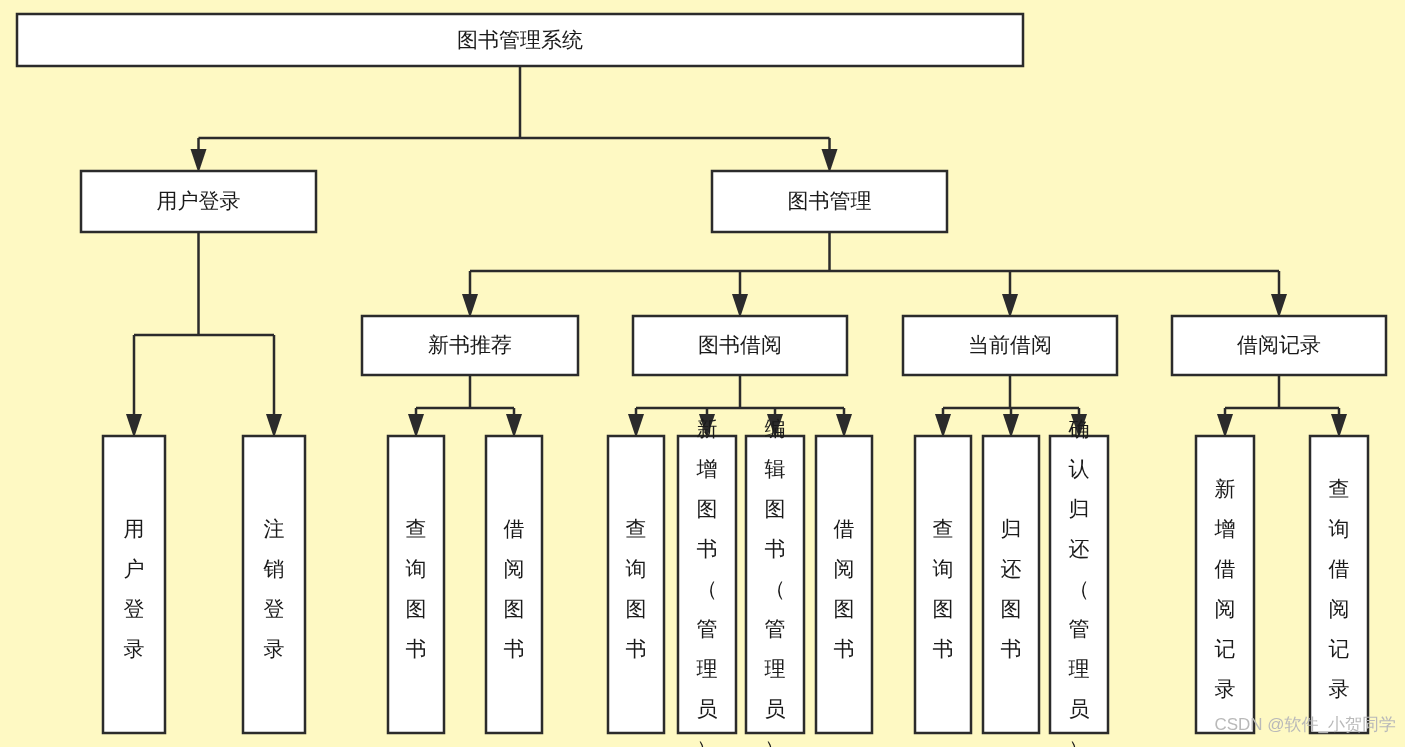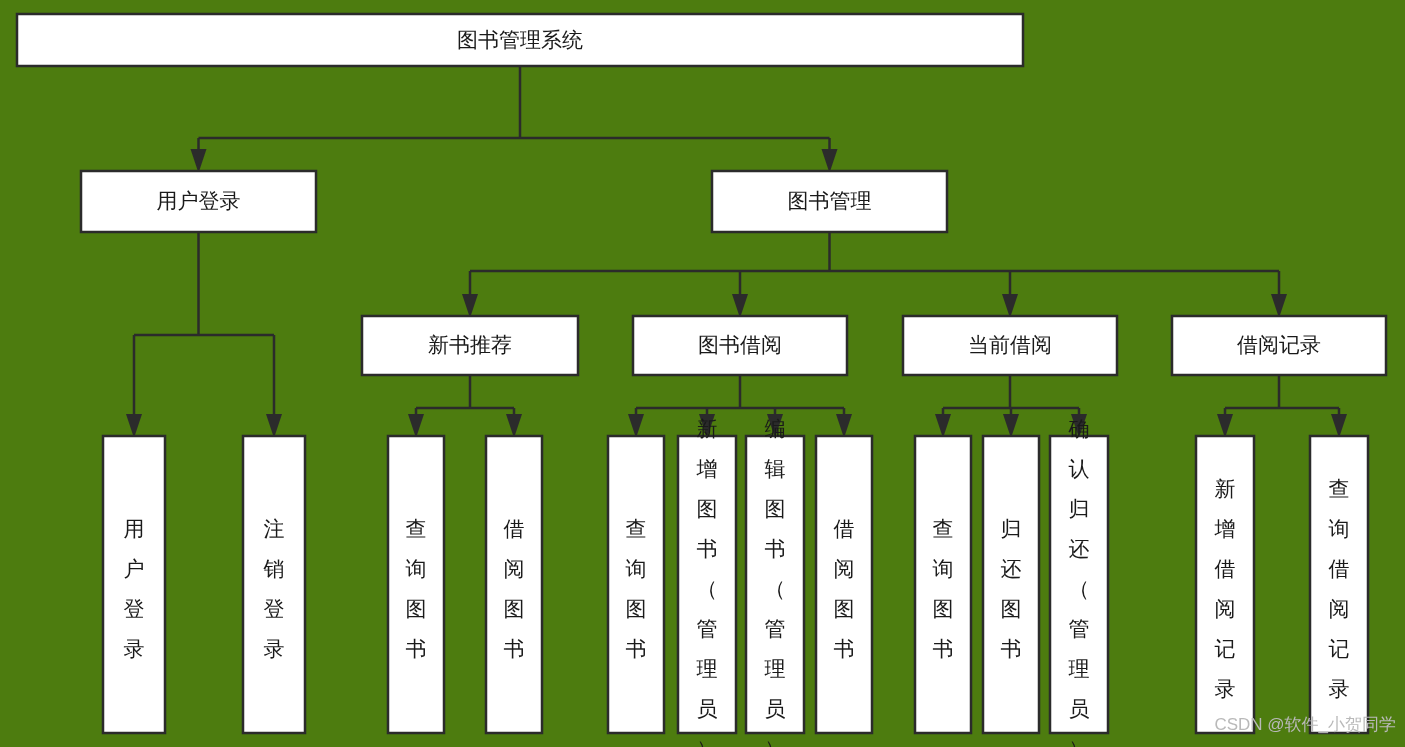--- a/index.html
+++ b/index.html
@@ -11,21 +11,21 @@
   body {
     width: 1405px;
     height: 747px;
     font-family: "Liberation Sans", "DejaVu Sans", sans-serif;
     overflow: hidden;
   }
   #diagram-root {
     position: relative;
     width: 1405px;
     height: 747px;
-    background: #4d7c0f;
+    background: #fef9c3;
   }
   svg.diagram-canvas {
     position: absolute;
     left: 0;
     top: 0;
     width: 1405px;
     height: 747px;
     display: block;
   }
   .node-box {

